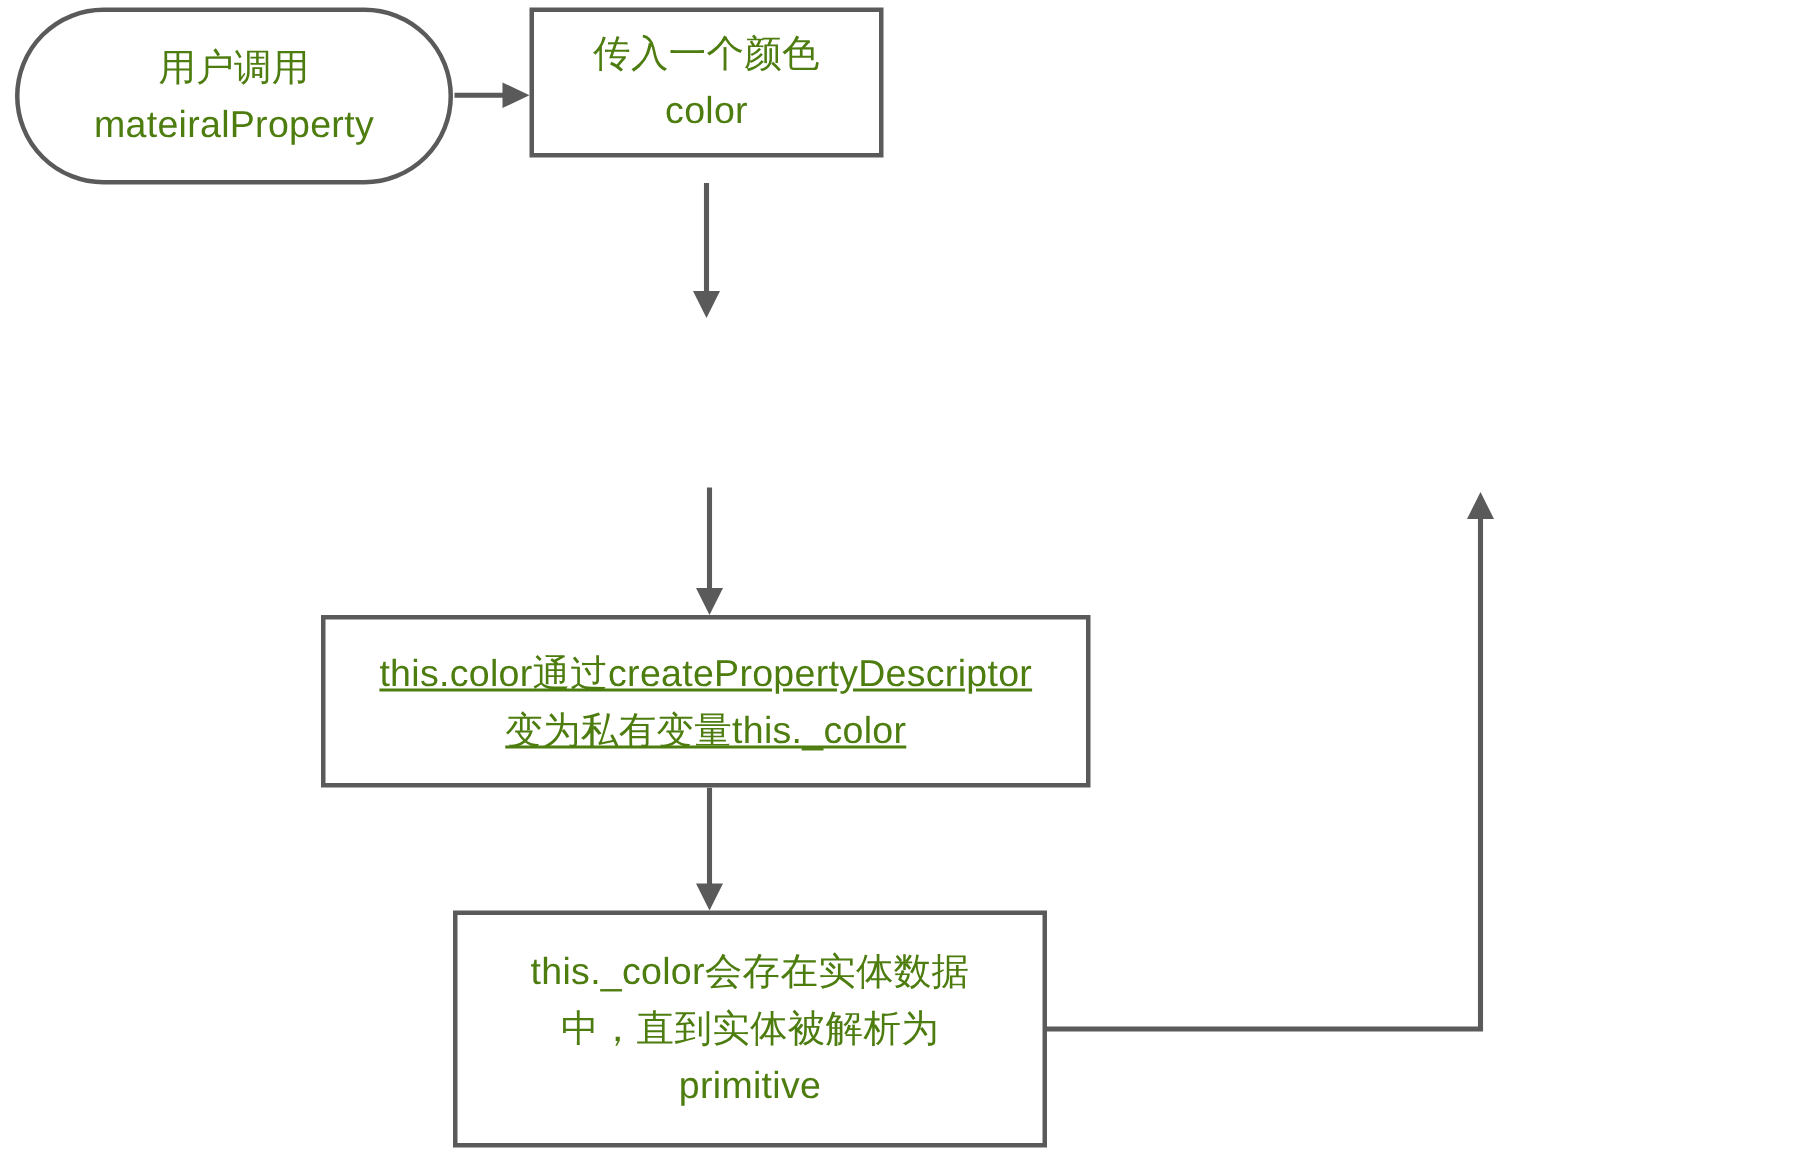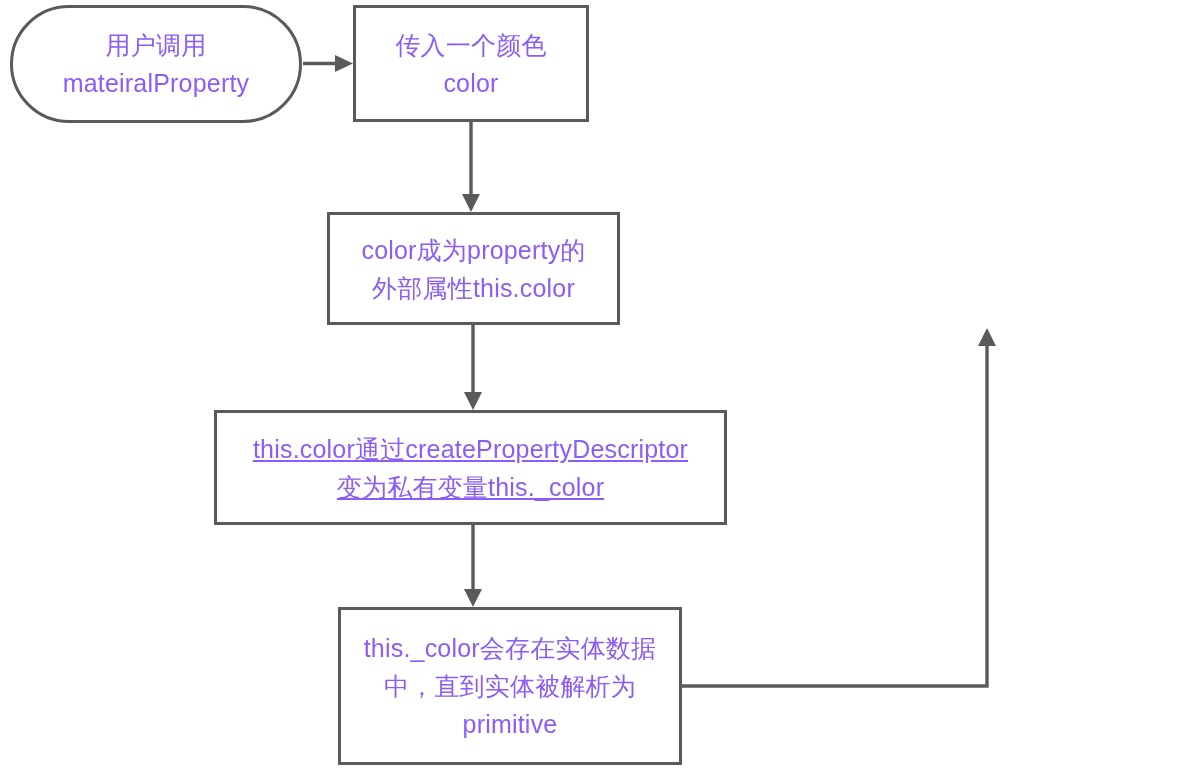--- a/index.html
+++ b/index.html
@@ -15,21 +15,21 @@
     width: 1202px;
     height: 771px;
     background: #ffffff;
     overflow: hidden;
   }
   .node {
     position: absolute;
     box-sizing: border-box;
     border: 3px solid #5a5a5a;
     background: #ffffff;
-    color: #8b5cf6;
+    color: #4d7c0f;
     display: flex;
     align-items: center;
     justify-content: center;
     text-align: center;
     line-height: 1.52;
     font-size: 25px;
     font-weight: 400;
     letter-spacing: 0.2px;
     white-space: pre-line;
     padding: 0 6px;
@@ -90,35 +90,31 @@
       <path class="edge-line" d="M 638 686 L 987 686 L 987 341"></path>
       <polygon class="edge-head" points="987,328 978,346 996,346"></polygon>
     </g>
   </svg>
 
   <div class="node pill" style="left:10px; top:5px; width:292px; height:118px;">
     <span class="node-text">用户调用
 mateiralProperty</span>
   </div>
 
-  <div class="node" style="left:353px; top:5px; width:236px; height:117px;">
+  <div class="node" style="left:353px; top:5px; width:236px; height:100px;">
     <span class="node-text">传入一个颜色
 color</span>
   </div>
 
-  <div class="node" style="left:327px; top:212px; width:293px; height:113px;">
-    <span class="node-text">color成为property的
-外部属性this.color</span>
-  </div>
 
   <div class="node" style="left:214px; top:410px; width:513px; height:115px;text-decoration:underline;">
     <span class="node-text">this.color通过createPropertyDescriptor
 变为私有变量this._color</span>
   </div>
 
-  <div class="node" style="left:302px; top:607px; width:344px; height:158px;margin-left:36px;">
+  <div class="node" style="left:302px; top:607px; width:396px; height:158px;">
     <span class="node-text">this._color会存在实体数据
 中，直到实体被解析为
 primitive</span>
   </div>
 
 
 </div>
 
 </body></html>

